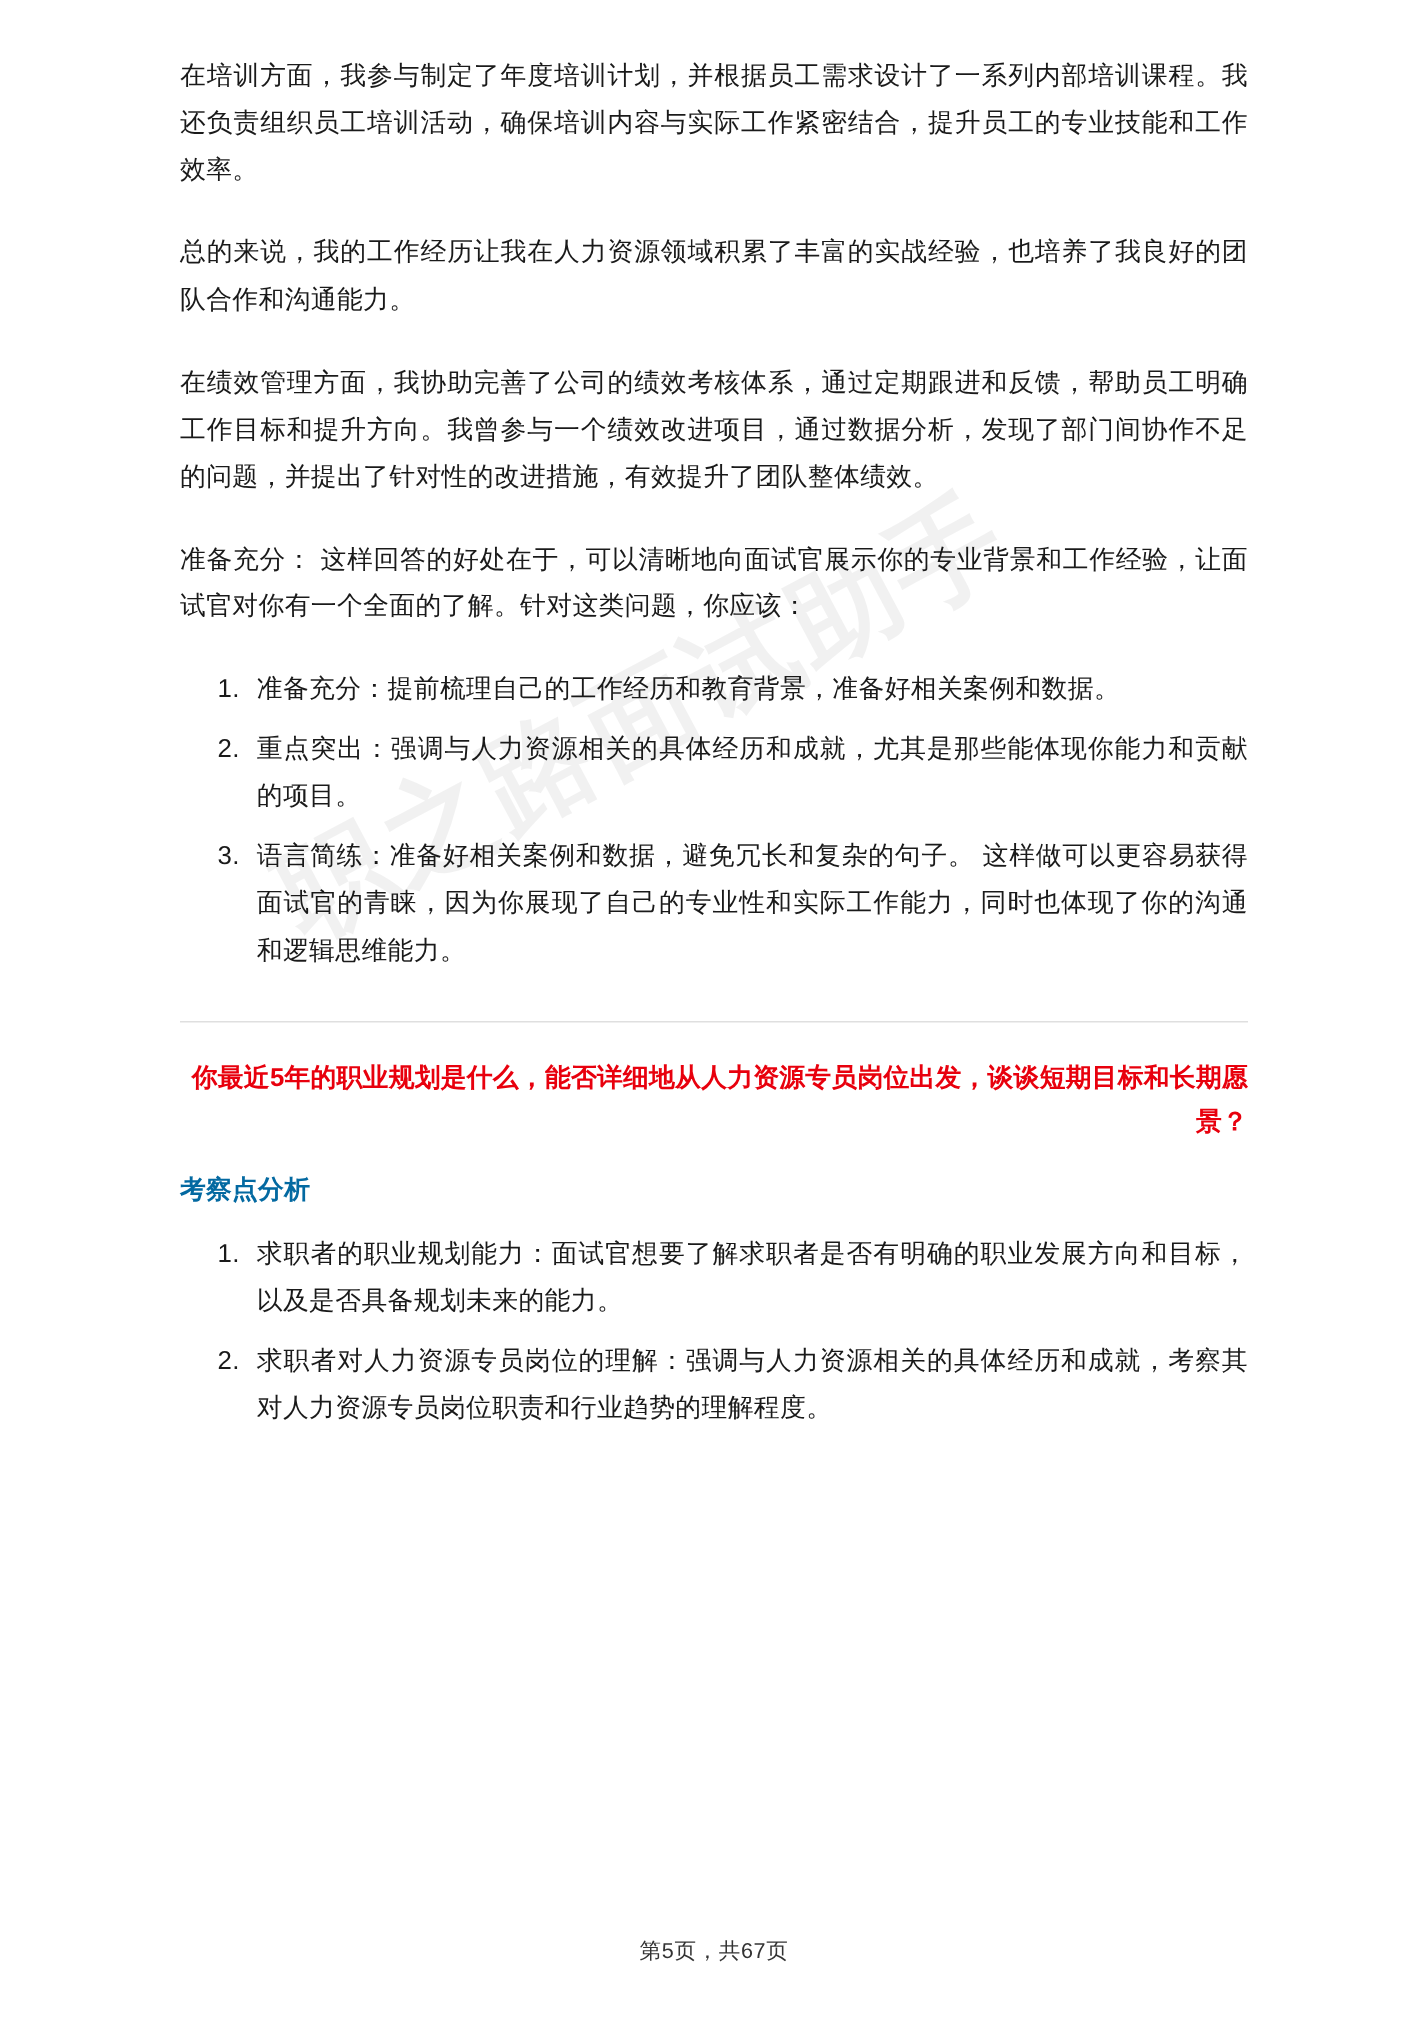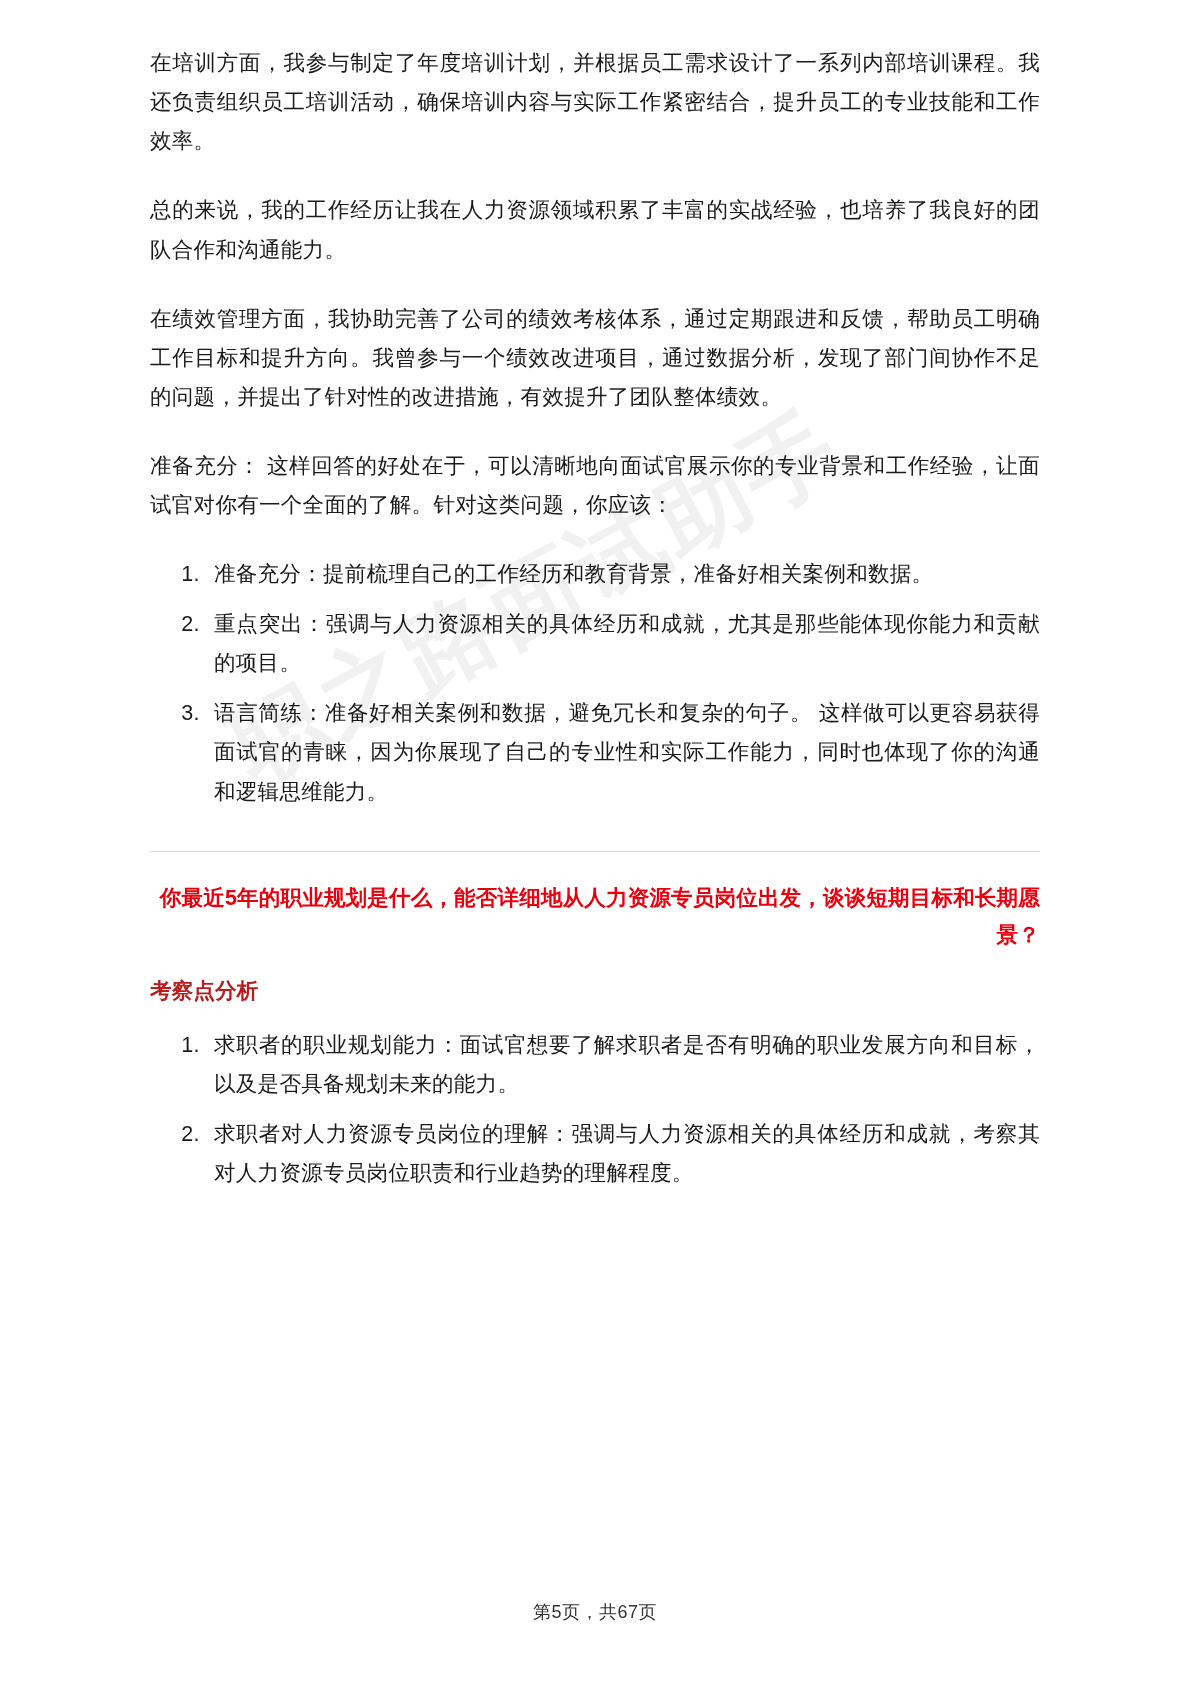--- a/index.html
+++ b/index.html
@@ -73,31 +73,31 @@
   .q-title {
     color: #e8000d;
     font-weight: 700;
     font-size: 21.5px;
     line-height: 1.72;
     margin: 0 0 22px 0;
     letter-spacing: 0.2px;
     text-align: right;
   }
   .sec-title {
-    color: #b91c1c;
+    color: #0369a1;
     font-weight: 700;
     font-size: 21.5px;
     line-height: 1.5;
     margin: 0 0 18px 0;
     letter-spacing: 0.2px;
   }
   .footer {
     position: absolute;
     left: 0;
-    bottom: 60px;
+    bottom: 46px;
     width: 1190px;
     text-align: center;
     font-size: 18px;
     color: #333;
     letter-spacing: 0.5px;
   }
 </style>
 </head>
 <body>
 

